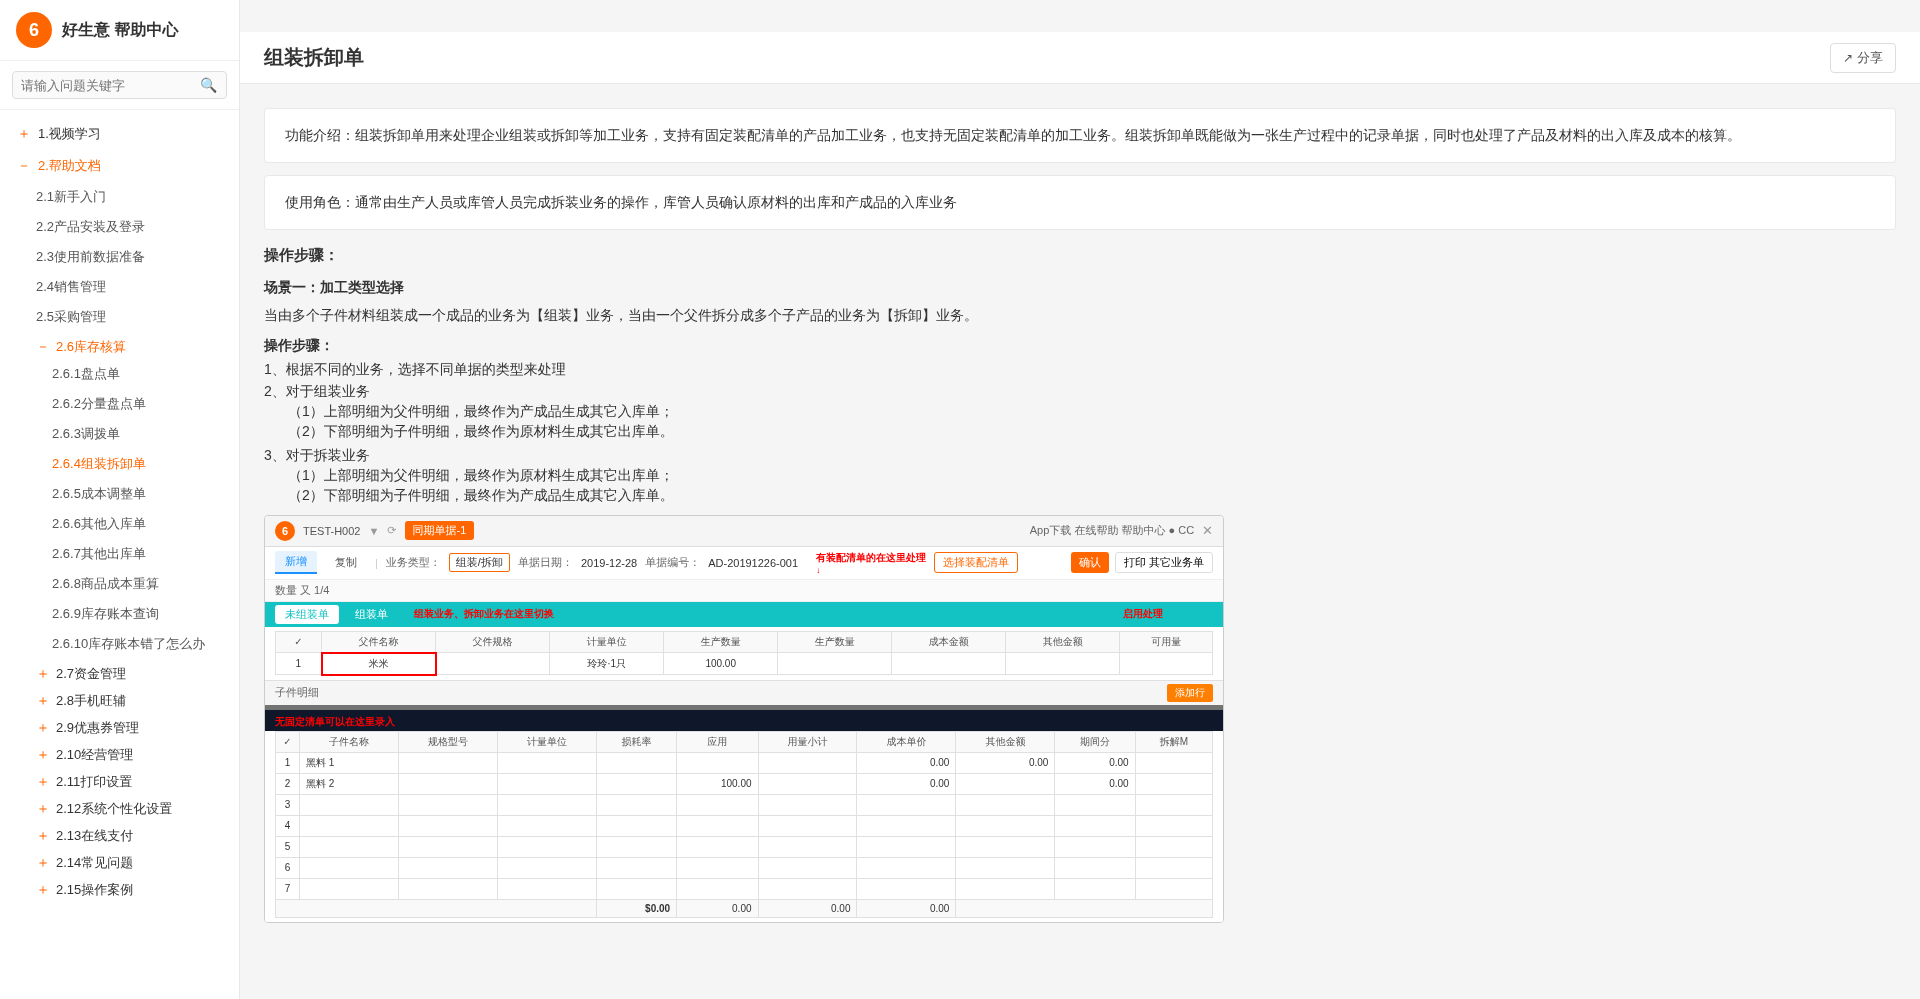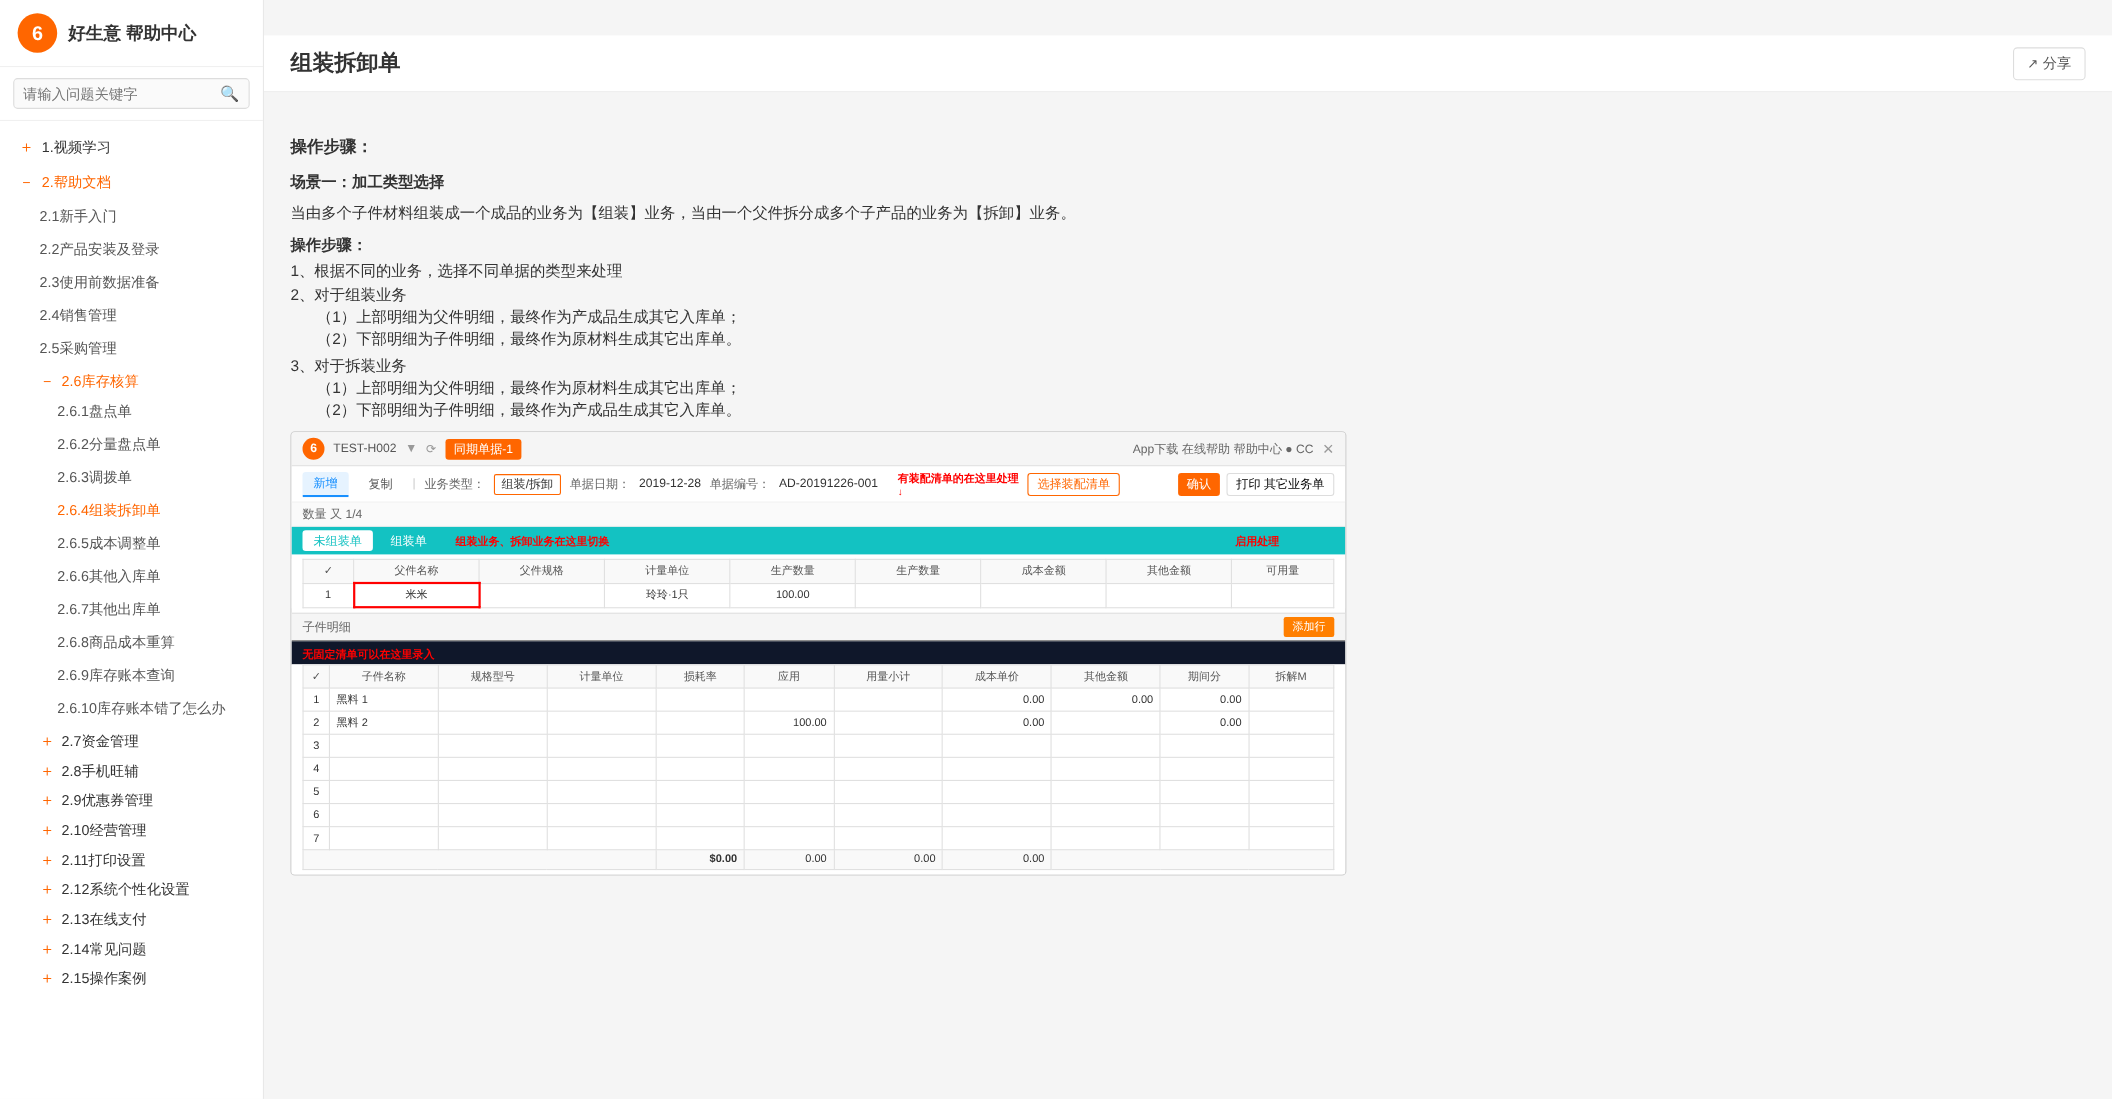--- a/index.html
+++ b/index.html
@@ -133,21 +133,27 @@
 <div class="main">
   <div class="main-header">
     <h1 class="page-title">组装拆卸单</h1>
     <button class="share-btn">
       <span style="font-size:12px;">↗</span>
       <span>分享</span>
     </button>
   </div>
   <div class="main-content">
 
-
+    <div class="info-block">
+      <span>功能介绍：组装拆卸单用来处理企业组装或拆卸等加工业务，支持有固定装配清单的产品加工业务，也支持无固定装配清单的加工业务。组装拆卸单既能做为一张生产过程中的记录单据，同时也处理了产品及材料的出入库及成本的核算。</span>
+    </div>
+
+    <div class="info-block">
+      <span>使用角色：通常由生产人员或库管人员完成拆装业务的操作，库管人员确认原材料的出库和产成品的入库业务</span>
+    </div>
 
 
     <div class="section-title">操作步骤：</div>
 
     <div class="scenario-title">
       <span>场景一：加工类型选择</span>
     </div>
     <p style="font-size:14px;line-height:1.8;margin-bottom:8px;">
       <span>当由多个子件材料组装成一个成品的业务为【组装】业务，当由一个父件拆分成多个子产品的业务为【拆卸】业务。</span>
     </p>
@@ -233,21 +239,21 @@
               <td style="border:1px solid #e0e0e0;padding:3px 6px;text-align:center;">100.00</td>
               <td style="border:1px solid #e0e0e0;padding:3px 6px;"></td>
               <td style="border:1px solid #e0e0e0;padding:3px 6px;"></td>
               <td style="border:1px solid #e0e0e0;padding:3px 6px;"></td>
               <td style="border:1px solid #e0e0e0;padding:3px 6px;"></td>
             </tr>
           </tbody>
         </table>
       </div>
 
-      <div style="background:#f5f5f5;border-top:1px solid #e0e0e0;border-bottom:1px solid #737373;padding:3px 10px;display:flex;align-items:center;justify-content:space-between;font-size:11px;">
+      <div style="background:#f5f5f5;border-top:1px solid #e0e0e0;border-bottom:5px solid #737373;padding:3px 10px;display:flex;align-items:center;justify-content:space-between;font-size:11px;">
         <span style="color:#666;">子件明细</span>
         <button style="background:#ff7f00;color:#fff;border:none;padding:2px 8px;border-radius:2px;font-size:10px;cursor:pointer;">添加行</button>
       </div>
 
       <div style="padding:2px 10px;background:#0f172a;">
         <span style="color:red;font-size:10px;font-weight:bold;">无固定清单可以在这里录入</span>
       </div>
 
       <div style="padding:0 10px 4px 10px;background:#fff;">
         <table style="width:100%;border-collapse:collapse;font-size:10px;">

